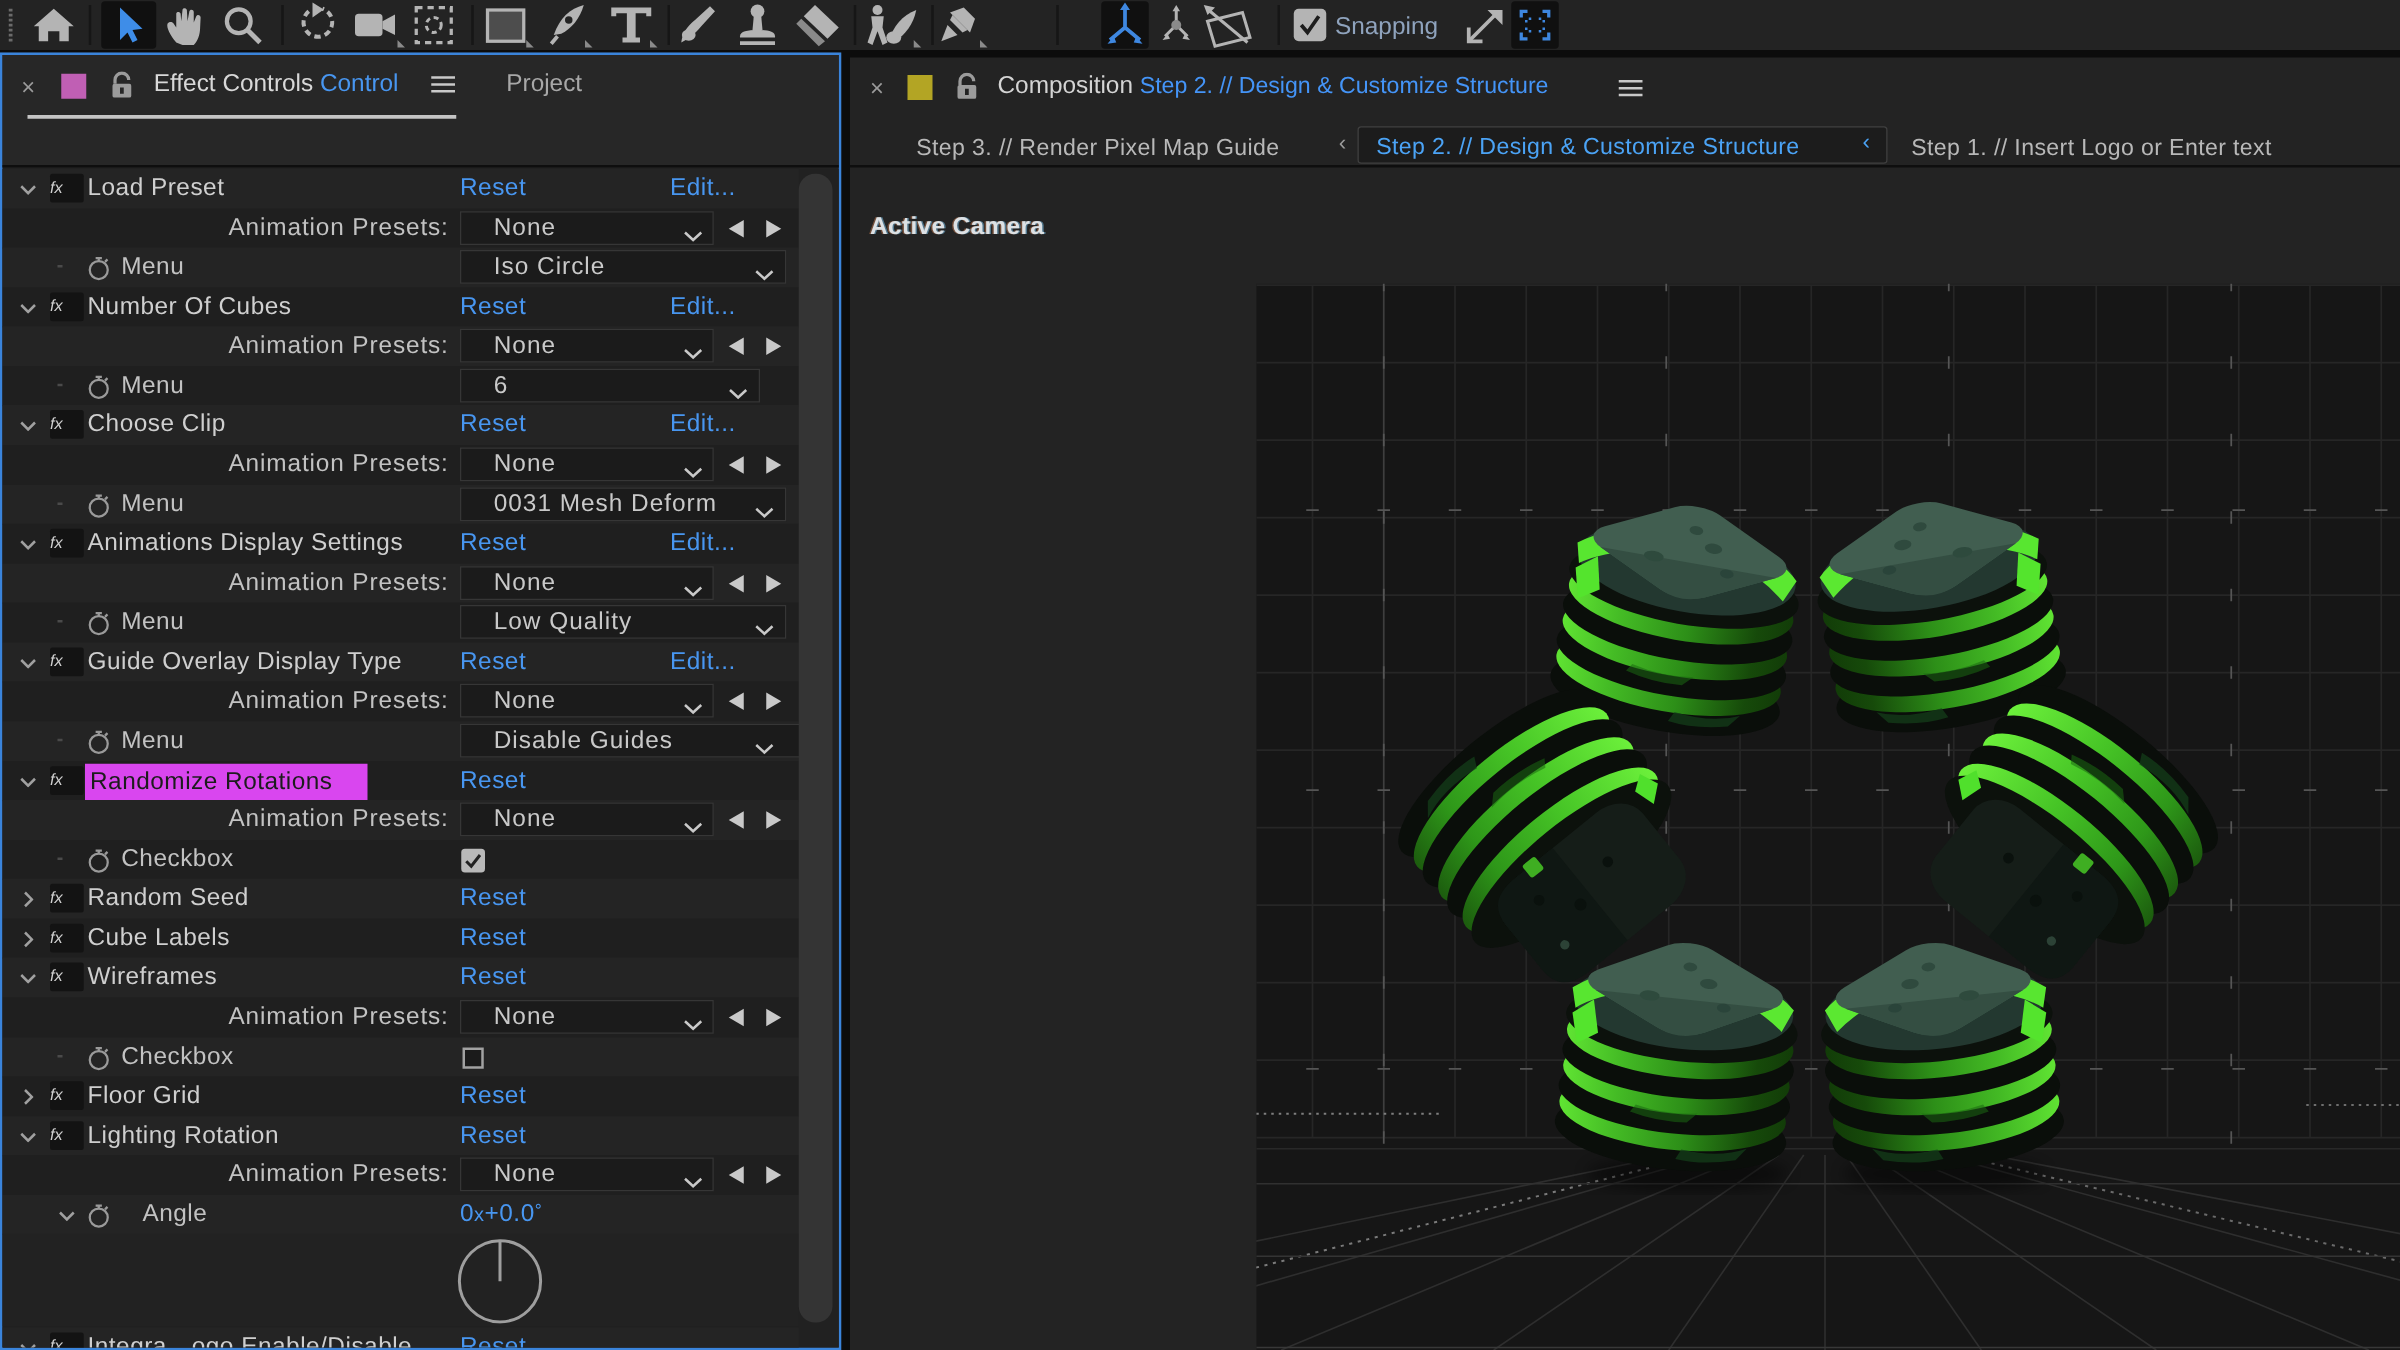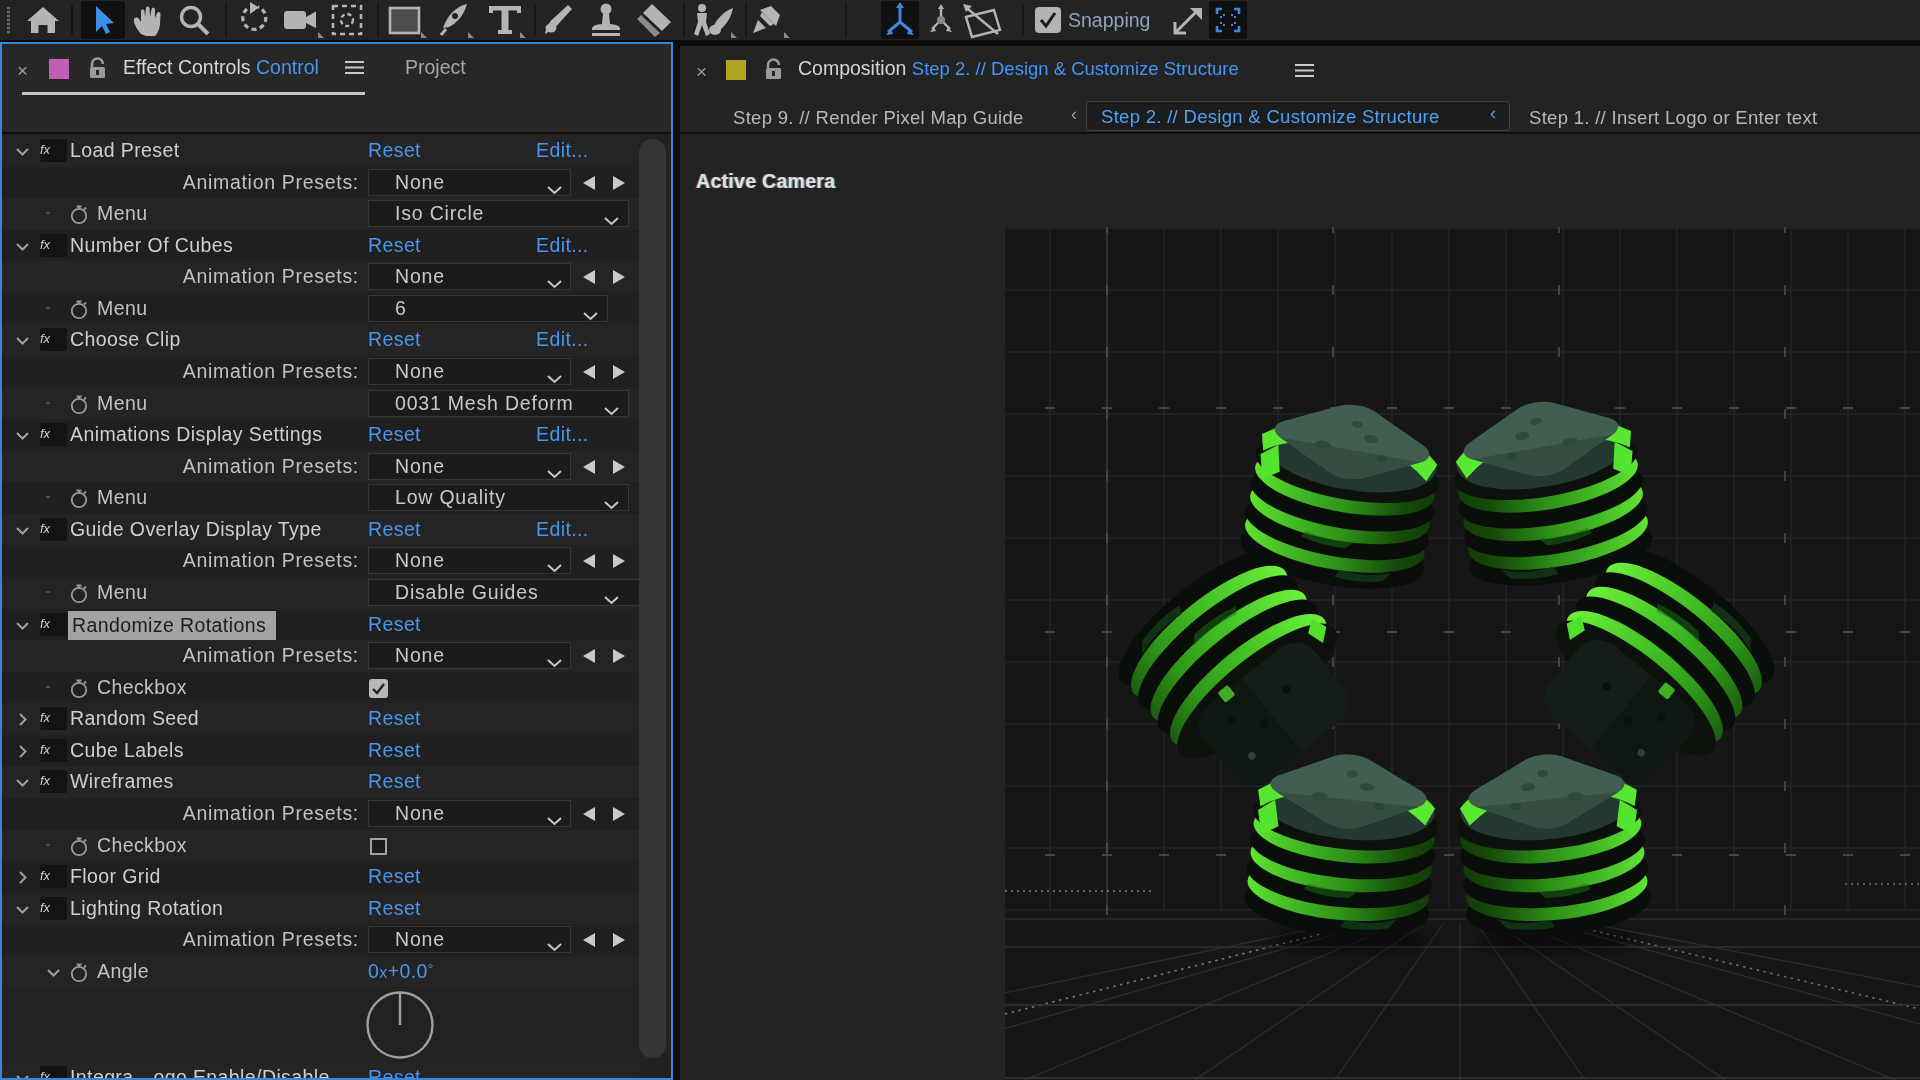--- a/index.html
+++ b/index.html
@@ -292,21 +292,21 @@
           <div class="abs" style="left:234px;top:7px;"><svg width="17" height="10">
               <path d="M2 2 L8.5 8 L15 2" fill="none" stroke="#c9c9c9" stroke-width="2"></path>
             </svg></div>
         </div>
       </div>
 <div class="row rd" style="top:473.5px">
         <svg class="abs" style="left:13px;top:12px" width="15" height="9">
           <path d="M2 2 L7.5 7.5 L13 2" fill="none" stroke="#a0a0a0" stroke-width="2"></path>
         </svg>
         <div class="fxbox">fx</div>
-        <div class="name" style="left:66px;top:2px;background:#a3a3a3;color:#1c1c1c;padding:3px 10px 4px 4px;">Randomize Rotations</div>
+        <div class="name" style="left:66px;top:2px;background:#d946ef;color:#1c1c1c;padding:3px 28px 4px 4px;">Randomize Rotations</div>
         <div class="reset">Reset</div>
       </div>
 <div class="row rl" style="top:505.1px">
         <div class="aplabel">Animation Presets:</div>
         <div class="ddown" style="left:366px;width:203px;">
           <div class="txt">None</div>
           <div class="abs" style="left:177px;top:7px;"><svg width="17" height="10">
               <path d="M2 2 L8.5 8 L15 2" fill="none" stroke="#c9c9c9" stroke-width="2"></path>
             </svg></div>
         </div>
@@ -396,21 +396,21 @@
         <div class="arrR"></div>
       </div>
 <div class="row rl" style="top:820.8px">
         <svg class="abs" style="left:44px;top:12px" width="15" height="9">
           <path d="M2 2 L7.5 7.5 L13 2" fill="none" stroke="#a0a0a0" stroke-width="2"></path>
         </svg>
         <svg class="abs" style="left:66px;top:5px" width="22" height="22">
           <circle cx="11" cy="13" r="7.2" fill="none" stroke="#9a9a9a" stroke-width="1.8"></circle>
           <path d="M8.5 3.5 H13.5 M11 3.5 V6 M16 6.5 L18 4.5" fill="none" stroke="#9a9a9a" stroke-width="1.8"></path>
         </svg>
-        <div class="name" style="left:95px;color:#c2c2c2;">Angle</div>
+        <div class="name" style="left:112px;color:#c2c2c2;">Angle</div>
         <div class="abs" style="left:366px;top:4px;color:#4896f0;">0<span style="font-size:16px;">x</span>+0.0<span style="font-size:14px;vertical-align:4px;">°</span></div>
       </div>
 <div class="row" style="top:852.4px;height:74px;background:#222222;">
         <svg class="abs" style="left:362px;top:2px" width="72" height="70">
           <circle cx="36" cy="36" r="32.5" fill="none" stroke="#9e9e9e" stroke-width="2.4"></circle>
           <path d="M36 36 L36 3.5" stroke="#9e9e9e" stroke-width="2.4"></path>
         </svg>
       </div>
 <div class="row rl" style="top:927.4px">
         <svg class="abs" style="left:13px;top:12px" width="15" height="9">
@@ -428,21 +428,21 @@
 <div class="abs" style="left:46px;top:14px;width:20px;height:20px;background:#b3a524;"></div>
 <svg class="abs" style="left:84px;top:12px" width="20" height="22">
   <path d="M4 10 V7 A5.5 5.5 0 0 1 15 7" fill="none" stroke="#9b9b9b" stroke-width="2.6"></path>
   <rect x="2" y="10" width="15" height="11" rx="1.5" fill="#9b9b9b"></rect>
   <rect x="8" y="13" width="3" height="5" fill="#232323"></rect>
 </svg>
 <div class="abs" style="left:118px;top:11px;font-size:19.5px;color:#d4d4d4;">Composition <span style="color:#4494f7;font-size:18.5px;">Step 2. // Design &amp; Customize Structure</span></div>
 <svg class="abs" style="left:614px;top:16px" width="22" height="16">
   <path d="M1 3 H20 M1 8.5 H20 M1 14 H20" stroke="#c9c9c9" stroke-width="2"></path>
 </svg>
-<div class="abs" style="left:53px;top:61px;font-size:18.5px;letter-spacing:0.3px;color:#b8b8b8;">Step 9. // Render Pixel Map Guide</div>
+<div class="abs" style="left:53px;top:61px;font-size:18.5px;letter-spacing:0.3px;color:#b8b8b8;">Step 3. // Render Pixel Map Guide</div>
 <div class="abs" style="left:391px;top:58px;color:#9b9b9b;font-size:18px;">‹</div>
 <div class="abs" style="left:406px;top:55px;width:424px;height:30px;background:#1c1c1c;border:1px solid #404040;border-radius:3px;">
   <div class="abs" style="left:14px;top:4px;font-size:18.5px;letter-spacing:0.3px;color:#4ba3f5;">Step 2. // Design &amp; Customize Structure</div>
   <div class="abs" style="left:403px;top:1px;color:#4ba3f5;font-size:18px;">‹</div>
 </div>
 <div class="abs" style="left:849px;top:61px;font-size:18.5px;letter-spacing:0.3px;color:#b8b8b8;">Step 1. // Insert Logo or Enter text</div>
 <div class="abs" style="left:0;top:86px;width:1240px;height:2px;background:#0e0e0e;"></div>
 <div class="abs" style="left:16px;top:124px;font-size:19.5px;font-weight:bold;color:#dde1e4;letter-spacing:0.3px;text-shadow:1.2px 0 0 rgba(120,190,230,0.55), -1.2px 0 0 rgba(230,140,90,0.4);">Active Camera</div>
 
   <svg width="915" height="853" style="position:absolute;left:325px;top:181px" viewBox="0 0 915 853">

